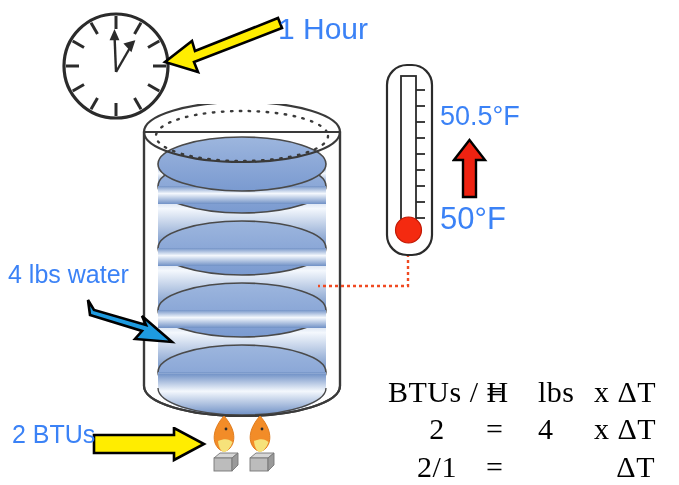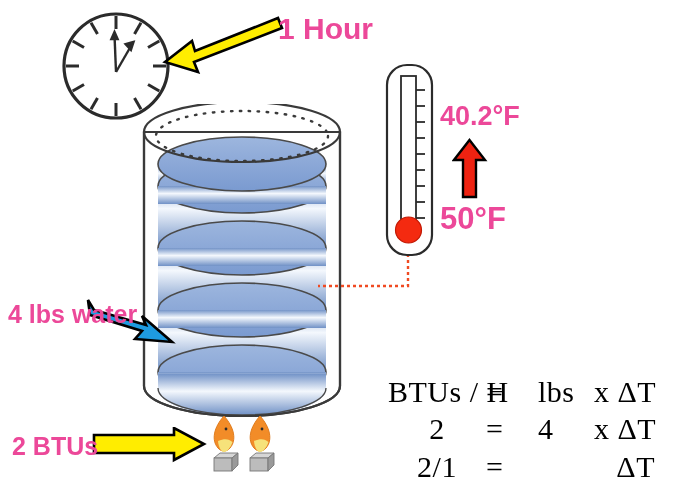--- a/index.html
+++ b/index.html
@@ -13,35 +13,34 @@
     height: 485px;
     background: #ffffff;
     overflow: hidden;
     font-family: "Liberation Sans", sans-serif;
   }
   .abs { position: absolute; }
 
   
   .lbl-sans {
     font-family: "Liberation Sans", sans-serif;
-    color: #ec4899;
+    color: #3b82f6;
     white-space: nowrap;
     line-height: 1;
-    font-weight: bold;
   }
   .lbl-serif {
     font-family: "Liberation Serif", "DejaVu Serif", serif;
     color: #000000;
     white-space: pre;
     line-height: 1;
   }
 
   #label-1hour   { left: 278px; top: 14px;  font-size: 30px; }
-  #label-4lbs    { left: 8px;   top: 262px; font-size: 25px; margin-top: 40px; }
-  #label-2btus   { left: 12px;  top: 434px; font-size: 25px; }
+  #label-4lbs    { left: 8px;   top: 262px; font-size: 25px; }
+  #label-2btus   { left: 12px;  top: 422px; font-size: 25px; }
   #label-505f    { left: 440px; top: 103px; font-size: 27px; }
   #label-50f     { left: 440px; top: 203px; font-size: 31px; }
 
   
   .eq { font-size: 30px; letter-spacing: .5px; }
   #eq-row0 { left: 356px; top: 303px; }
   #eq-row1 { left: 356px; top: 340px; }
   #eq-row2 { left: 356px; top: 403px; }
   #eq-row3 { left: 356px; top: 446px; }
   .eq .c1 { display: inline-block; width: 98px; }
@@ -206,21 +205,21 @@
         <line x1="35" y1="140" x2="44" y2="140"></line>
         <line x1="35" y1="156" x2="44" y2="156"></line>
       </g>
 
       <circle cx="27.5" cy="168" r="13" fill="#F42A10" stroke="#C21A05" stroke-width="1.2"></circle>
 
       <rect x="24" y="156" width="7" height="8" fill="#F42A10"></rect>
     </svg>
   </div>
 
-  <div class="abs lbl-sans" id="label-505f">40.2°F</div>
+  <div class="abs lbl-sans" id="label-505f">50.5°F</div>
 
   <div class="abs" style="left:452px; top:138px; width:36px; height:62px;">
     <svg class="svgbox" width="36" height="62" viewBox="0 0 36 62">
       <polygon points="17.5,2 33,22 24,22 24,59 11,59 11,22 2,22" fill="#EE2211" stroke="#000000" stroke-width="2.4" stroke-linejoin="miter"></polygon>
     </svg>
   </div>
 
   <div class="abs lbl-sans" id="label-50f">50°F</div>
 
   <div class="abs lbl-serif eq r0" id="eq-row0">

